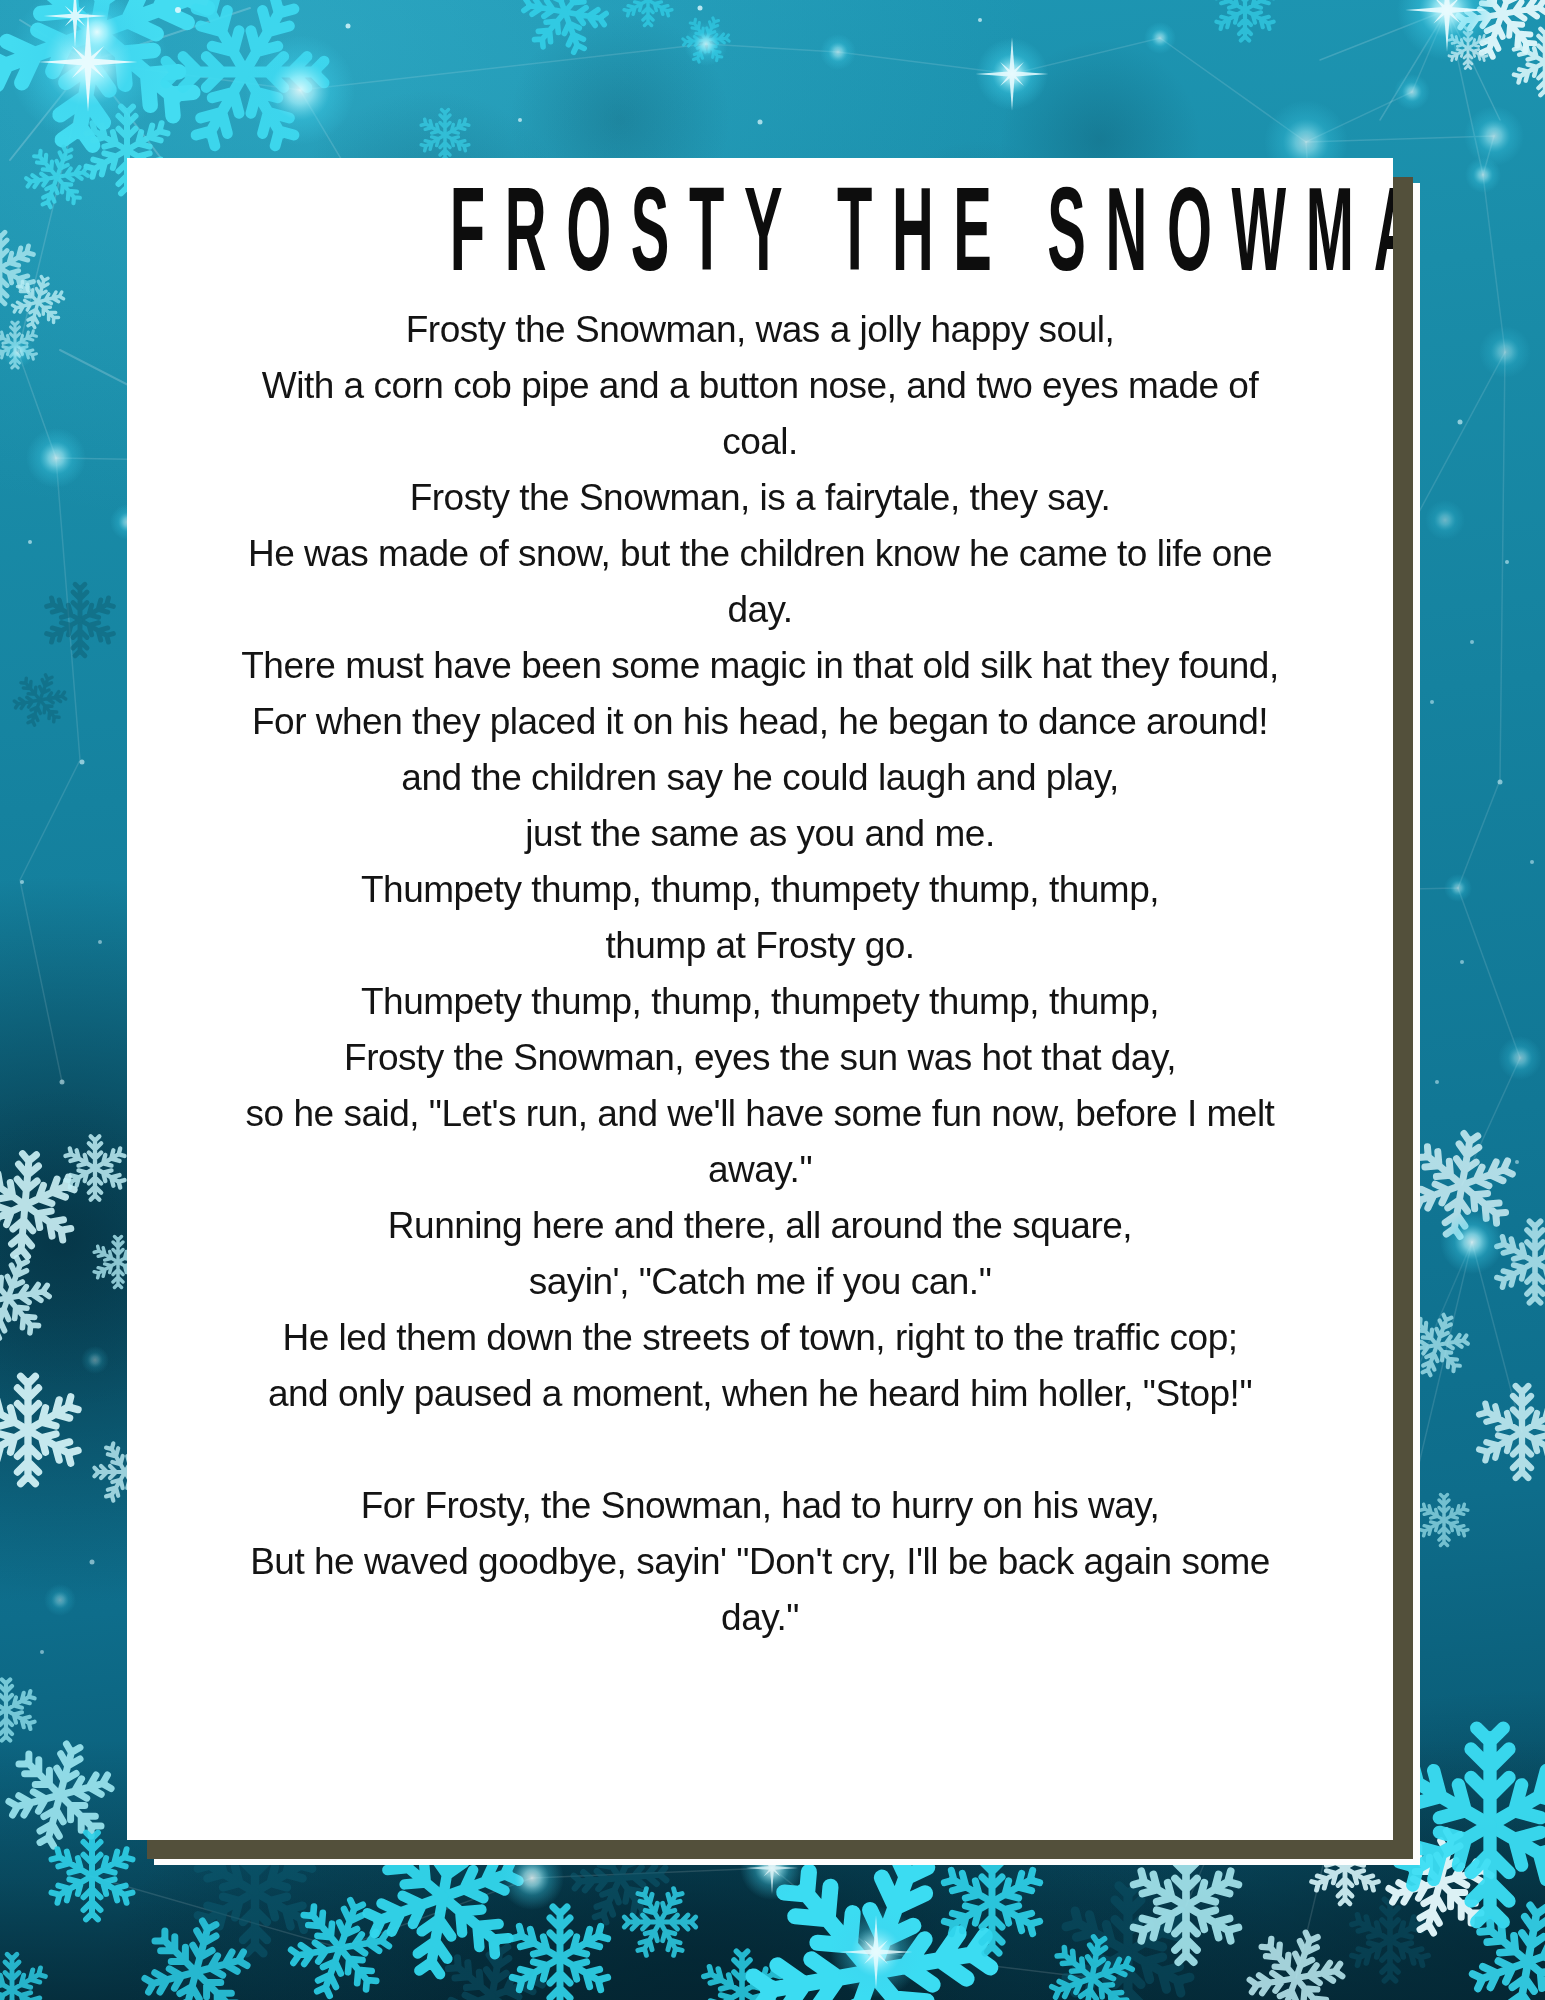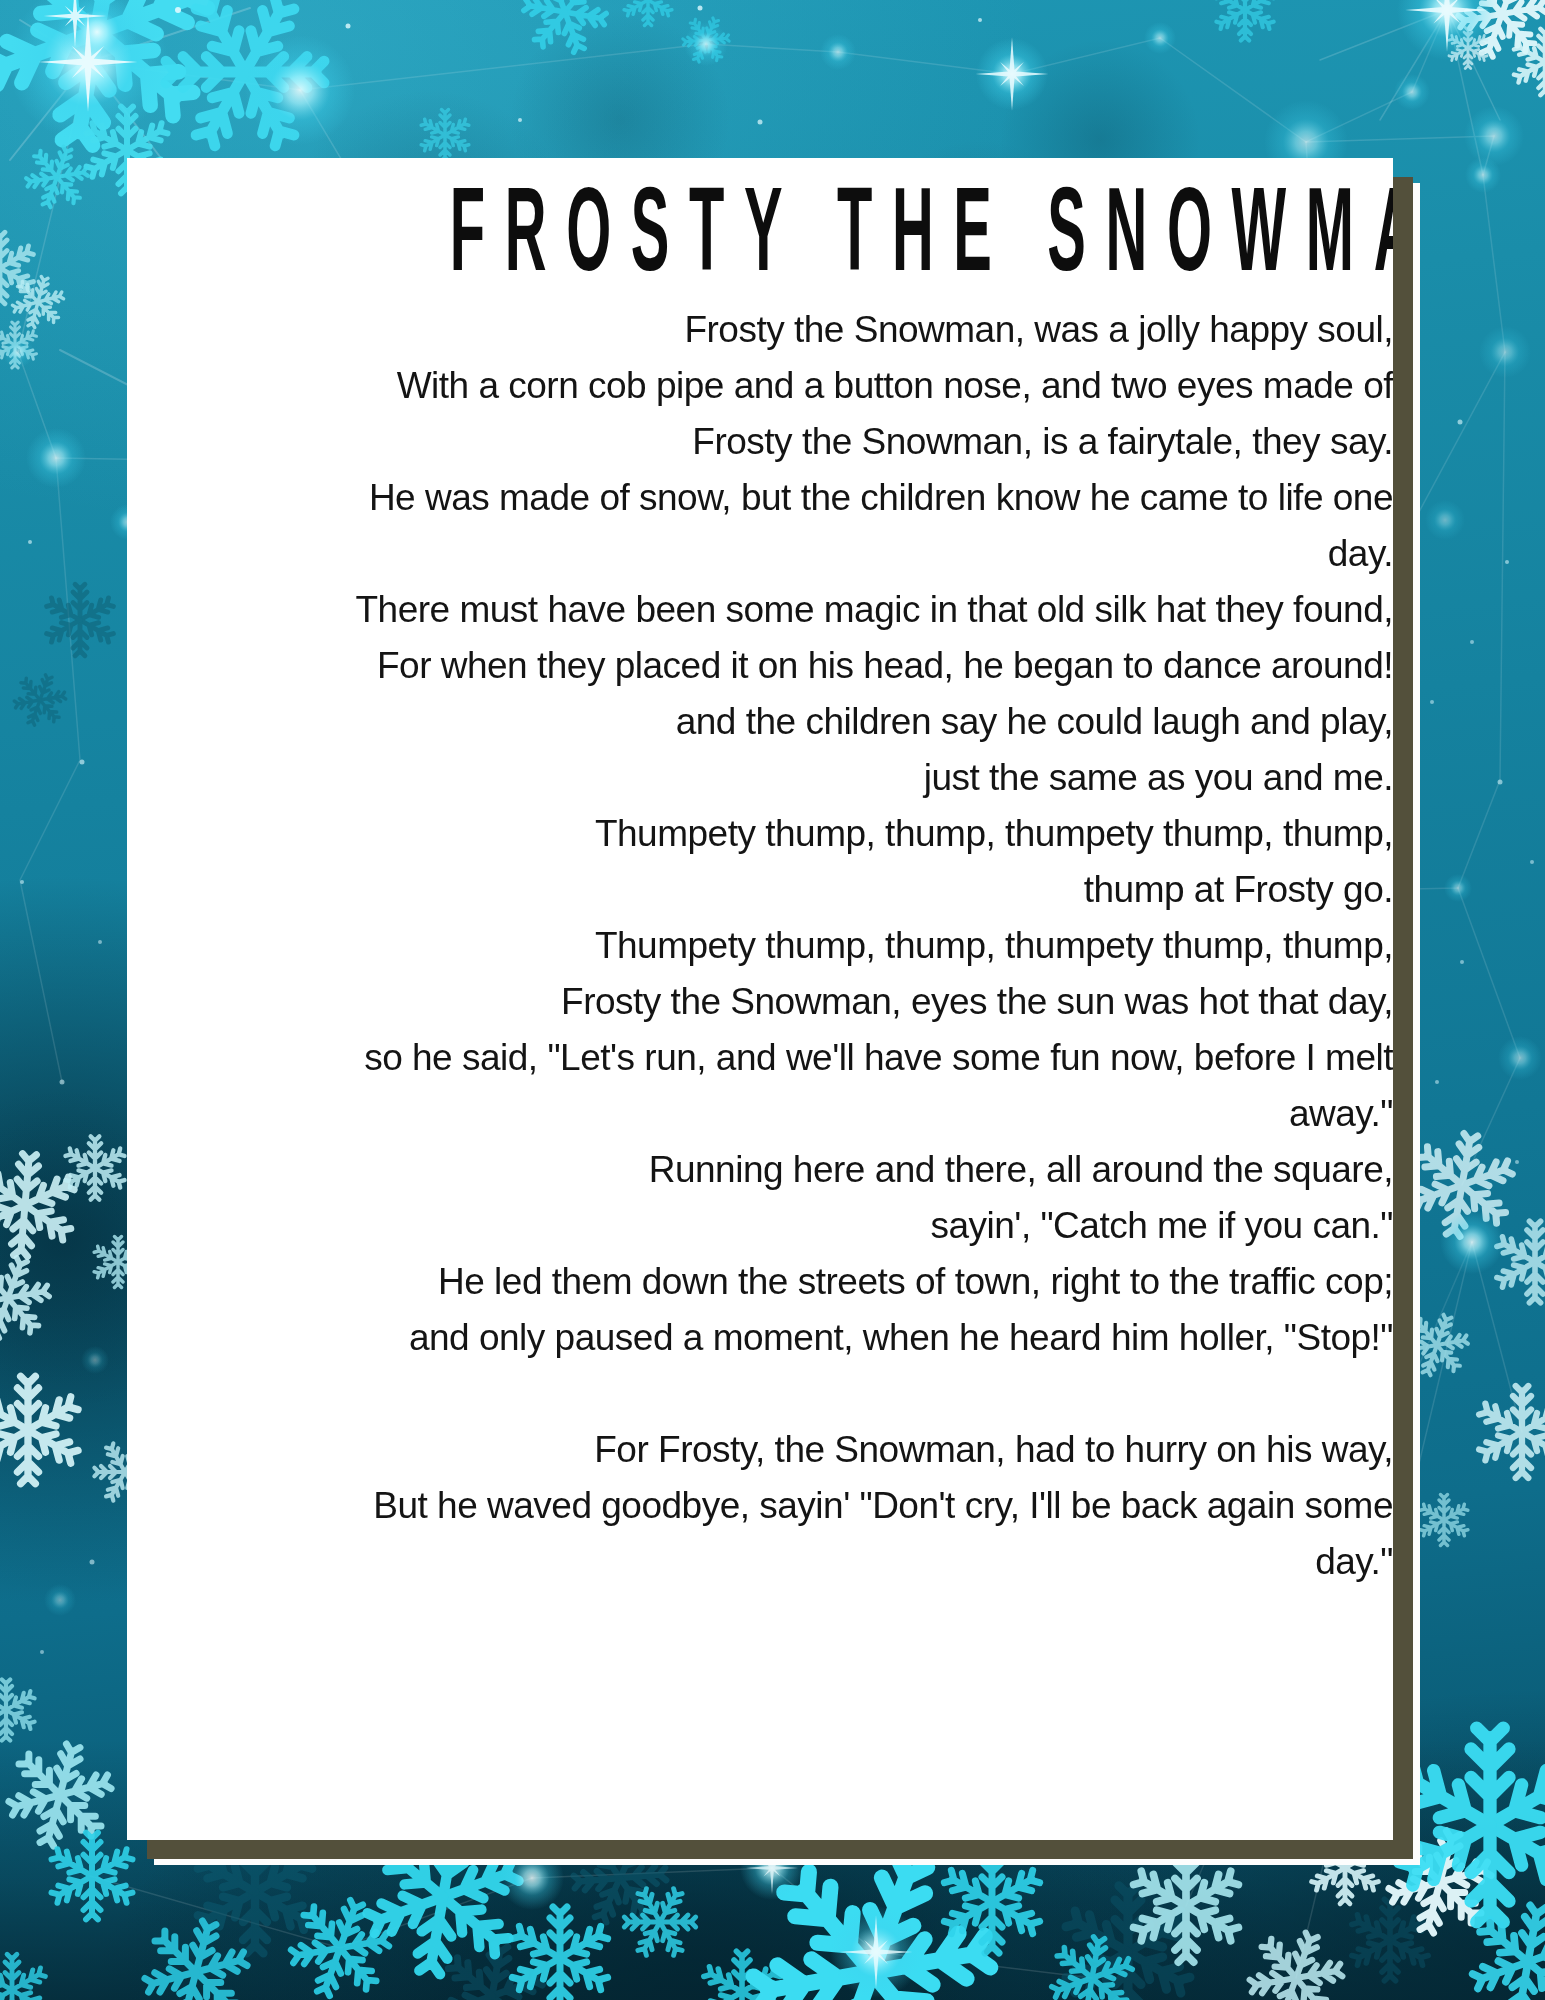--- a/index.html
+++ b/index.html
@@ -24,21 +24,21 @@
     box-shadow:20px 19px 0 0 #53503b, 27px 25px 0 0 #fdfdfd;
     text-align:center;overflow:hidden;
   }
   .song-title{
     margin-top:6px;height:130px;line-height:130px;
     font-size:118px;font-weight:bold;color:#0d0d0d;
     letter-spacing:.34em;white-space:nowrap;
     transform:scaleX(.49);transform-origin:50% 50%;
   }
   .lyrics{margin-top:8px;font-size:37px;line-height:56px;letter-spacing:-0.5px;color:#141414;}
-  .lyric-line{height:56px;white-space:nowrap;text-align:right;}
+  .lyric-line{height:56px;white-space:nowrap;}
 </style>
 </head>
 <body>
 
 <div class="bg"></div>
 
 <svg class="decor" id="decor" viewBox="0 0 1545 2000">
   <defs>
     <radialGradient id="glow">
       <stop offset="0%" stop-color="#f2ffff" stop-opacity="1"></stop>
@@ -225,20 +225,21 @@
       <circle cx="980" cy="20" r="2" fill="#dffaff" opacity="0.7"></circle>
       <circle cx="1368" cy="218" r="2" fill="#dffaff" opacity="0.6"></circle>
     </g>
 </svg>
 
 <div class="card">
   <div class="song-title">FROSTY THE SNOWMAN</div>
   <div class="lyrics">
       <div class="lyric-line">Frosty the Snowman, was a jolly happy soul,</div>
       <div class="lyric-line">With a corn cob pipe and a button nose, and two eyes made of</div>
+      <div class="lyric-line">coal.</div>
       <div class="lyric-line">Frosty the Snowman, is a fairytale, they say.</div>
       <div class="lyric-line">He was made of snow, but the children know he came to life one</div>
       <div class="lyric-line">day.</div>
       <div class="lyric-line">There must have been some magic in that old silk hat they found,</div>
       <div class="lyric-line">For when they placed it on his head, he began to dance around!</div>
       <div class="lyric-line">and the children say he could laugh and play,</div>
       <div class="lyric-line">just the same as you and me.</div>
       <div class="lyric-line">Thumpety thump, thump, thumpety thump, thump,</div>
       <div class="lyric-line">thump at Frosty go.</div>
       <div class="lyric-line">Thumpety thump, thump, thumpety thump, thump,</div>

